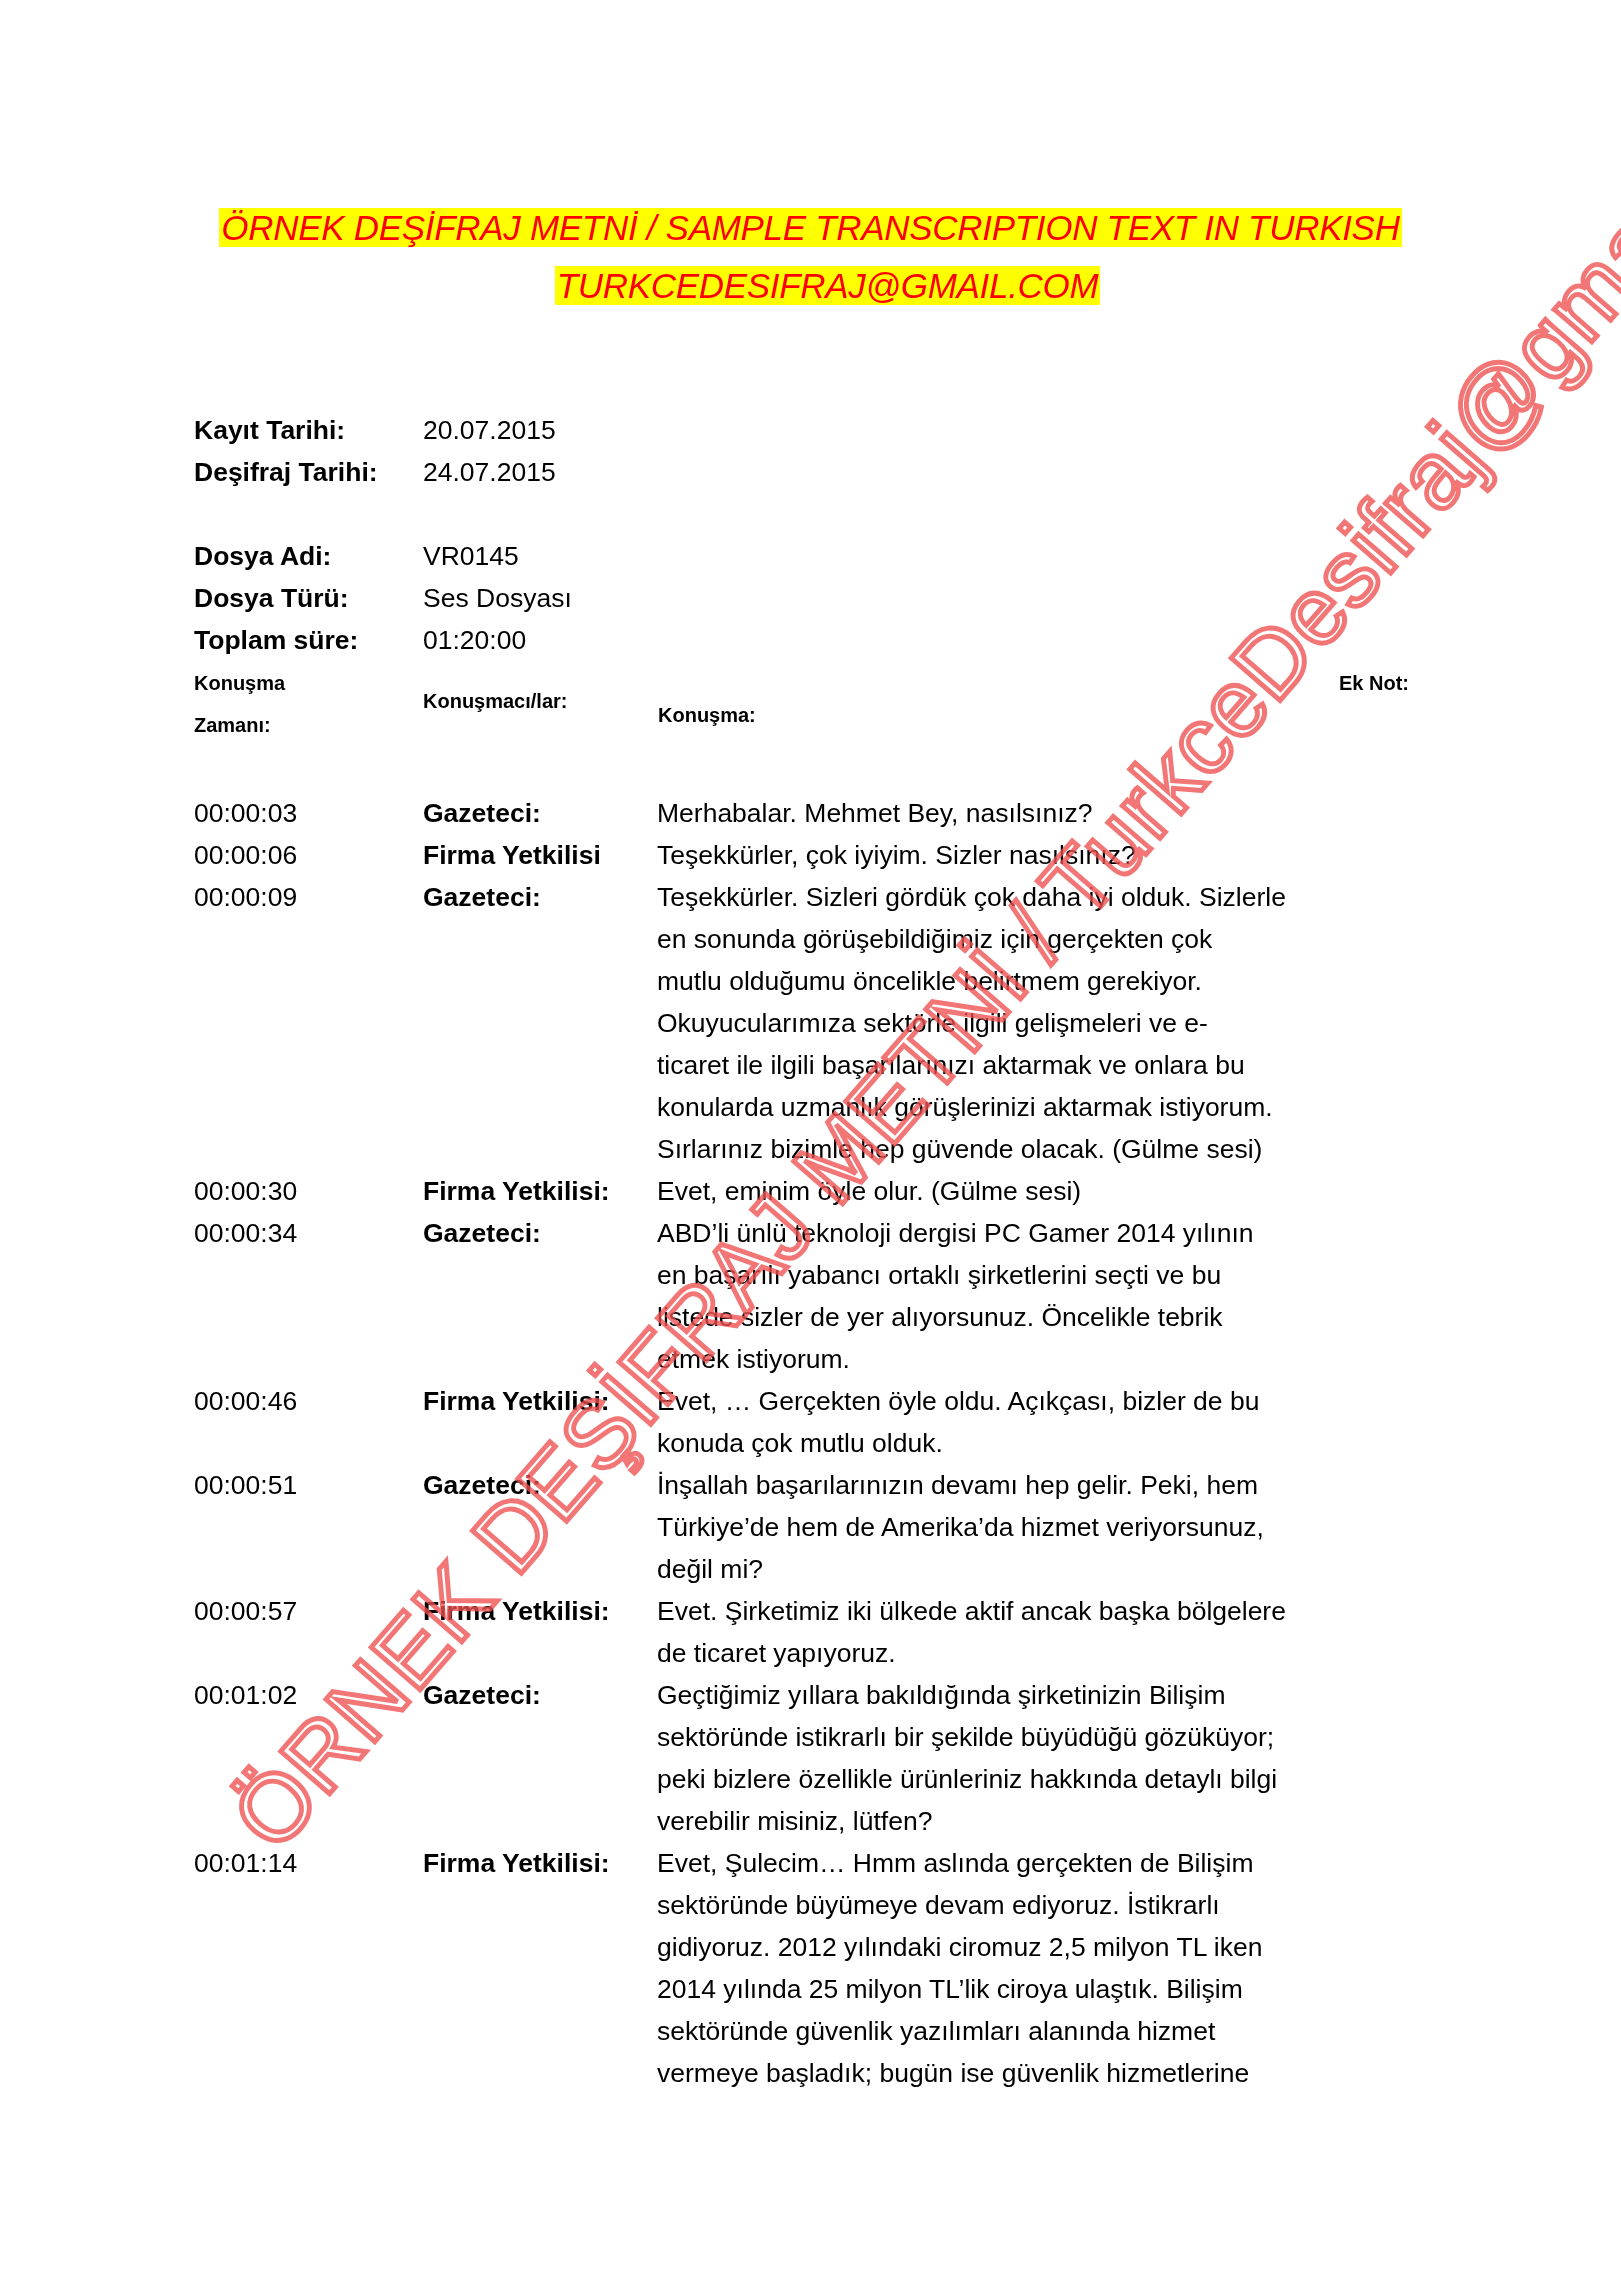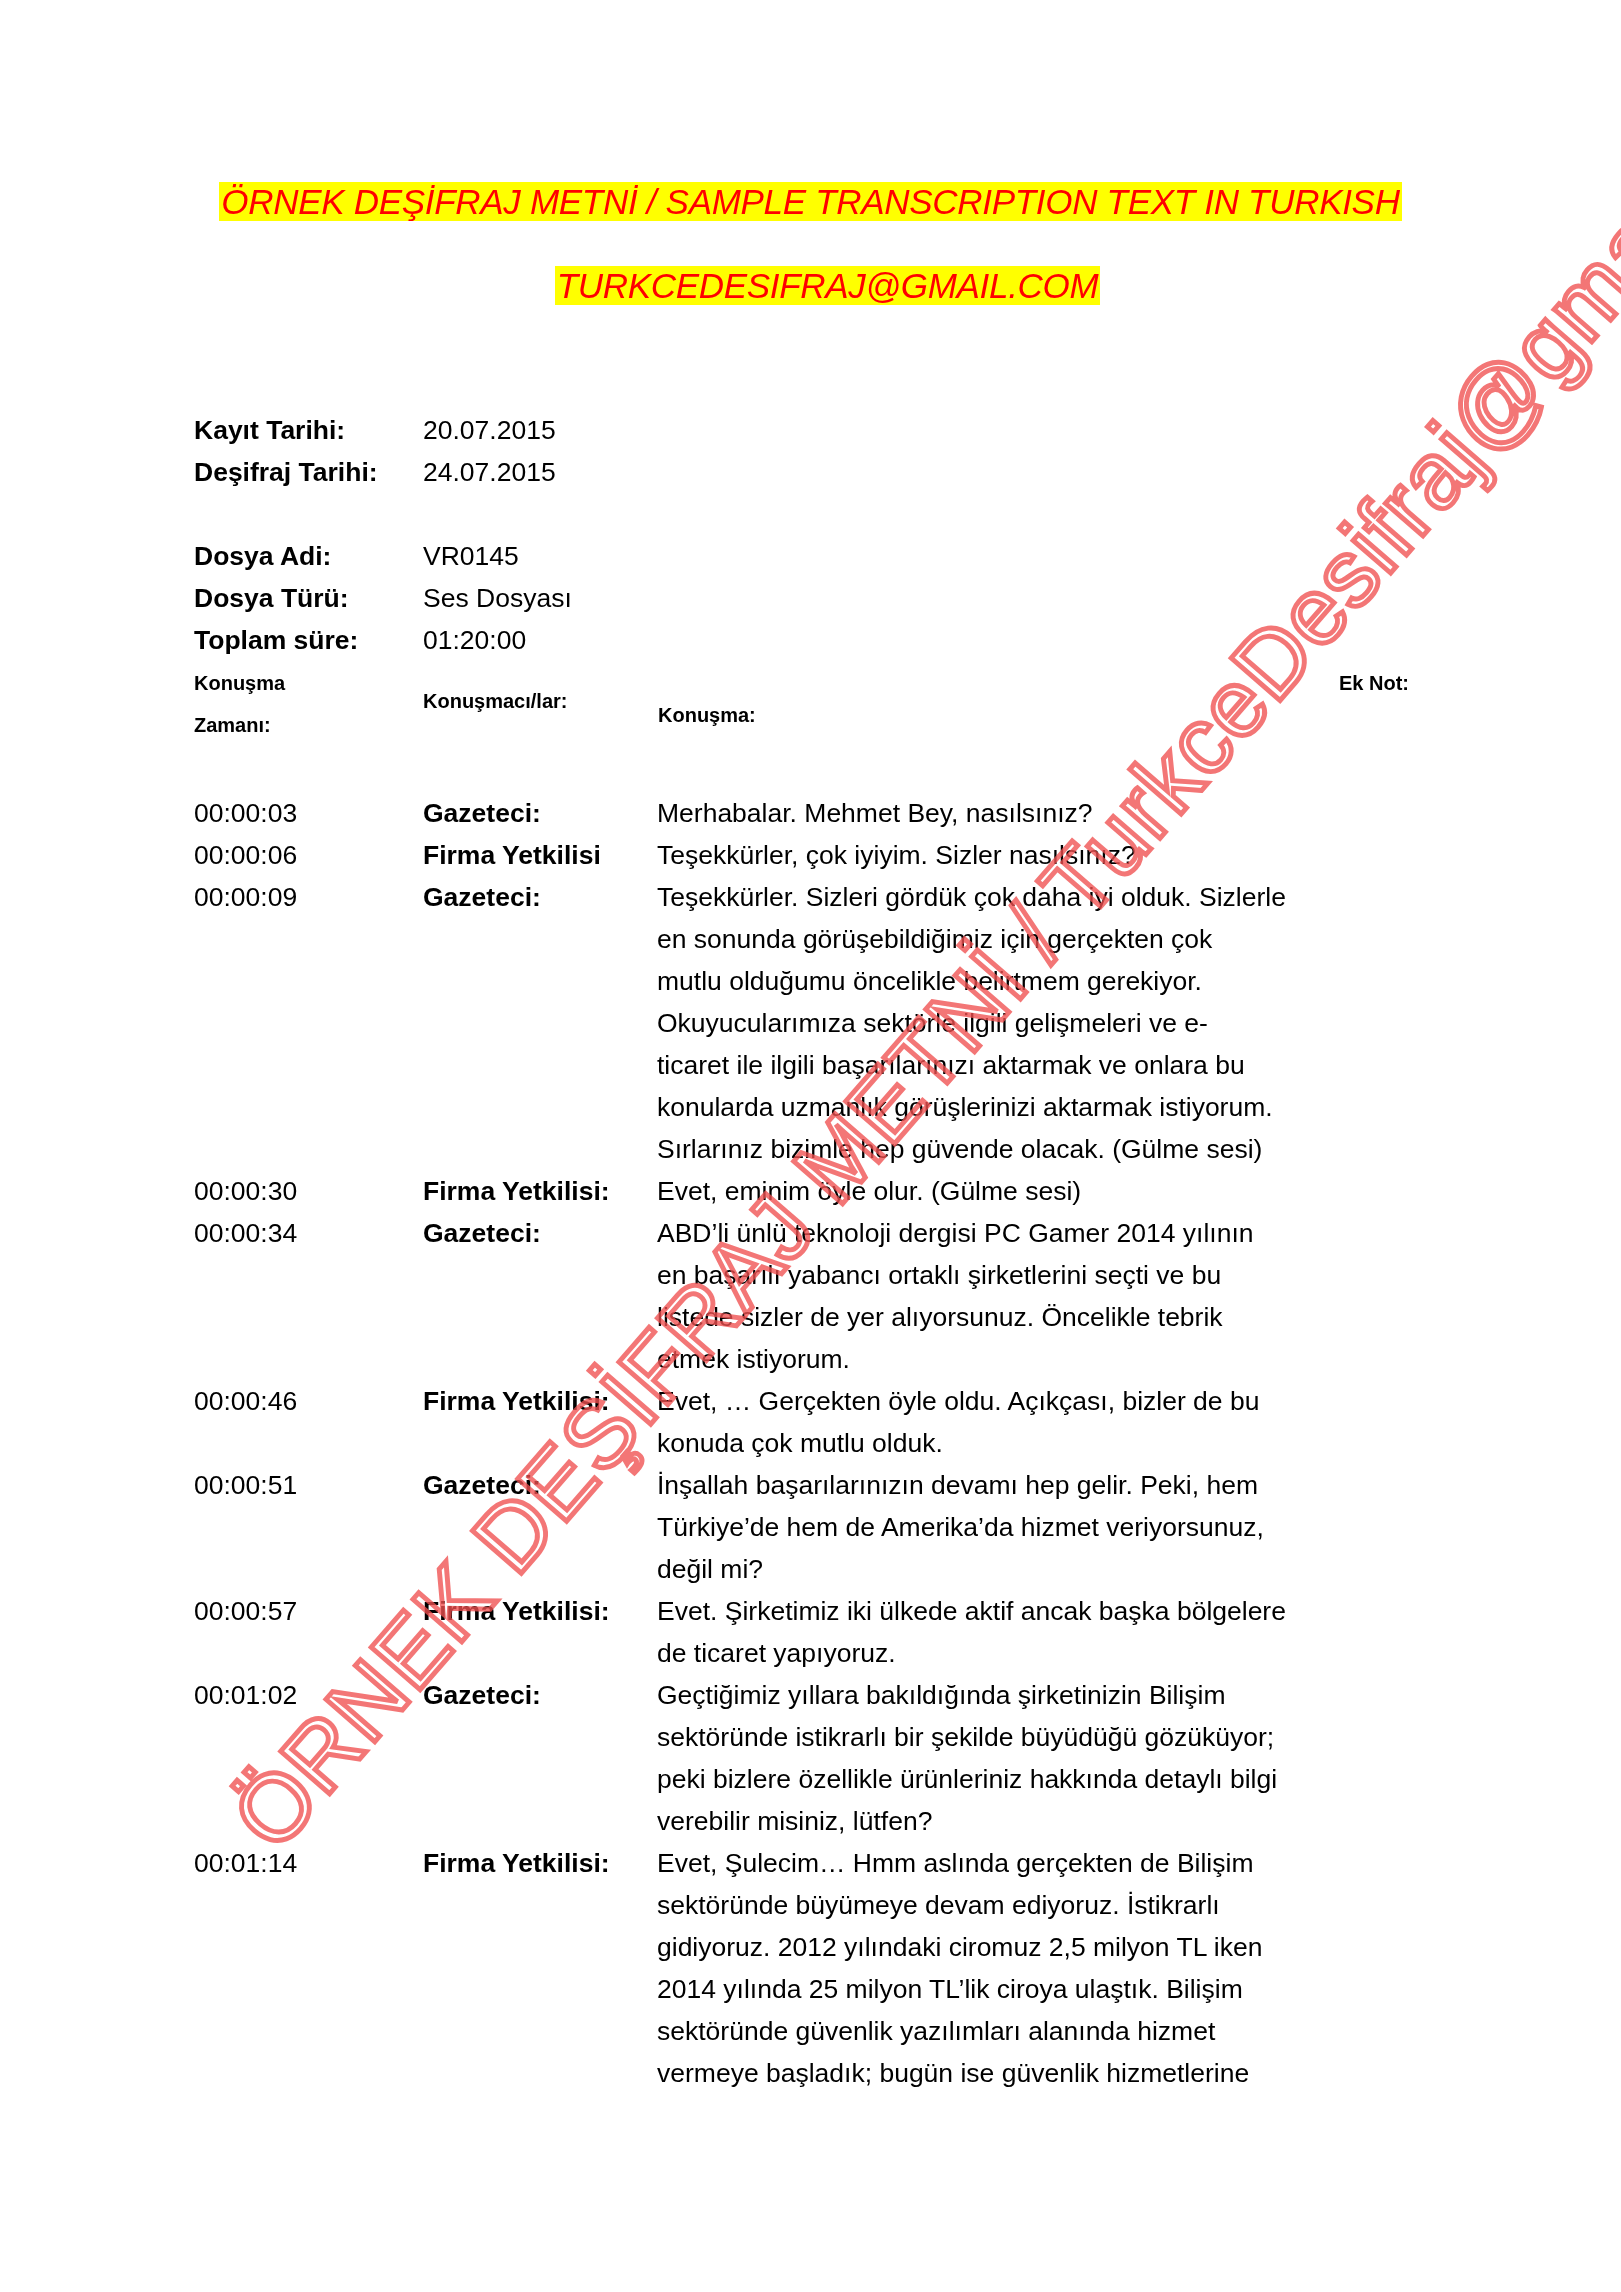--- a/index.html
+++ b/index.html
@@ -4,21 +4,21 @@
 <style>
   html, body { margin:0; padding:0; background:#ffffff; }
   body { width:1621px; height:2293px; position:relative; overflow:hidden;
          font-family:"Liberation Sans", "DejaVu Sans", sans-serif; color:#000; }
   .page { position:absolute; inset:0; }
 
   .title-line { position:absolute; left:0; width:1621px; text-align:center; }
   .hl { background:#ffff00; color:#ff0000; font-style:italic; font-size:35px;
         line-height:47px; padding:0 2px; letter-spacing:-0.3px; white-space:nowrap;
         font-family:"Liberation Sans", sans-serif; }
-  #title1 { top:178px; }
+  #title1 { top:204px; }
   #title2 { top:262px;padding-left:17px; }
 
   .meta-row { position:absolute; left:194px; height:42px; font-size:26.5px; line-height:42px; }
   .meta-label { position:absolute; left:0; font-weight:bold; white-space:nowrap; }
   .meta-value { position:absolute; left:229px; white-space:nowrap; }
 
   .hdr { position:absolute; font-size:20px; font-weight:bold; line-height:42px; white-space:nowrap; }
 
   .entries { position:absolute; left:194px; top:792px; width:1176px; }
   .entry { position:relative; display:flex; font-size:26.5px; line-height:42px; }

